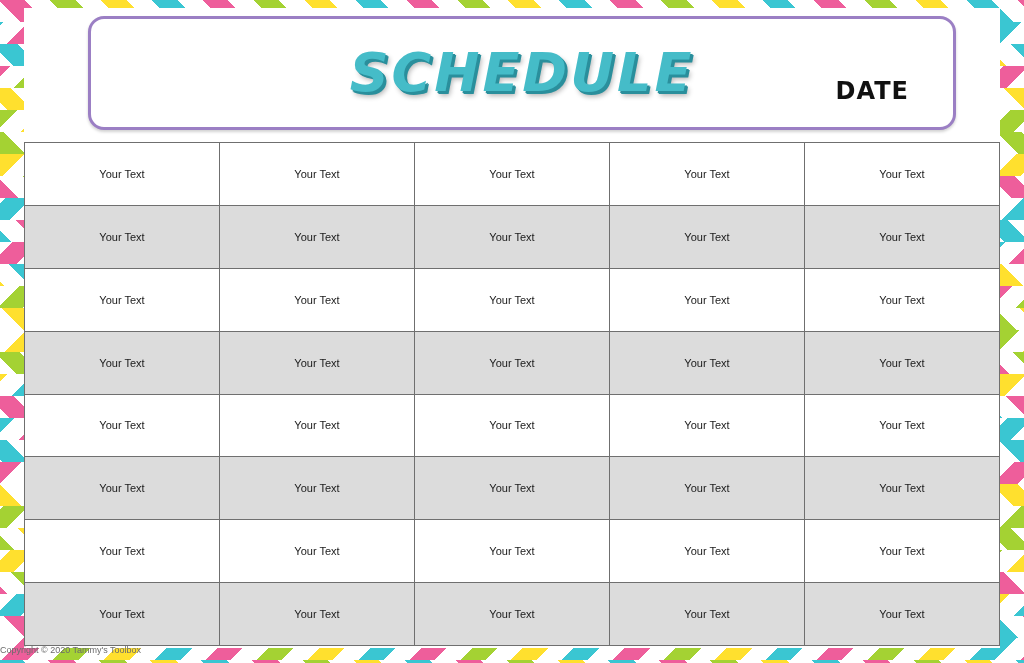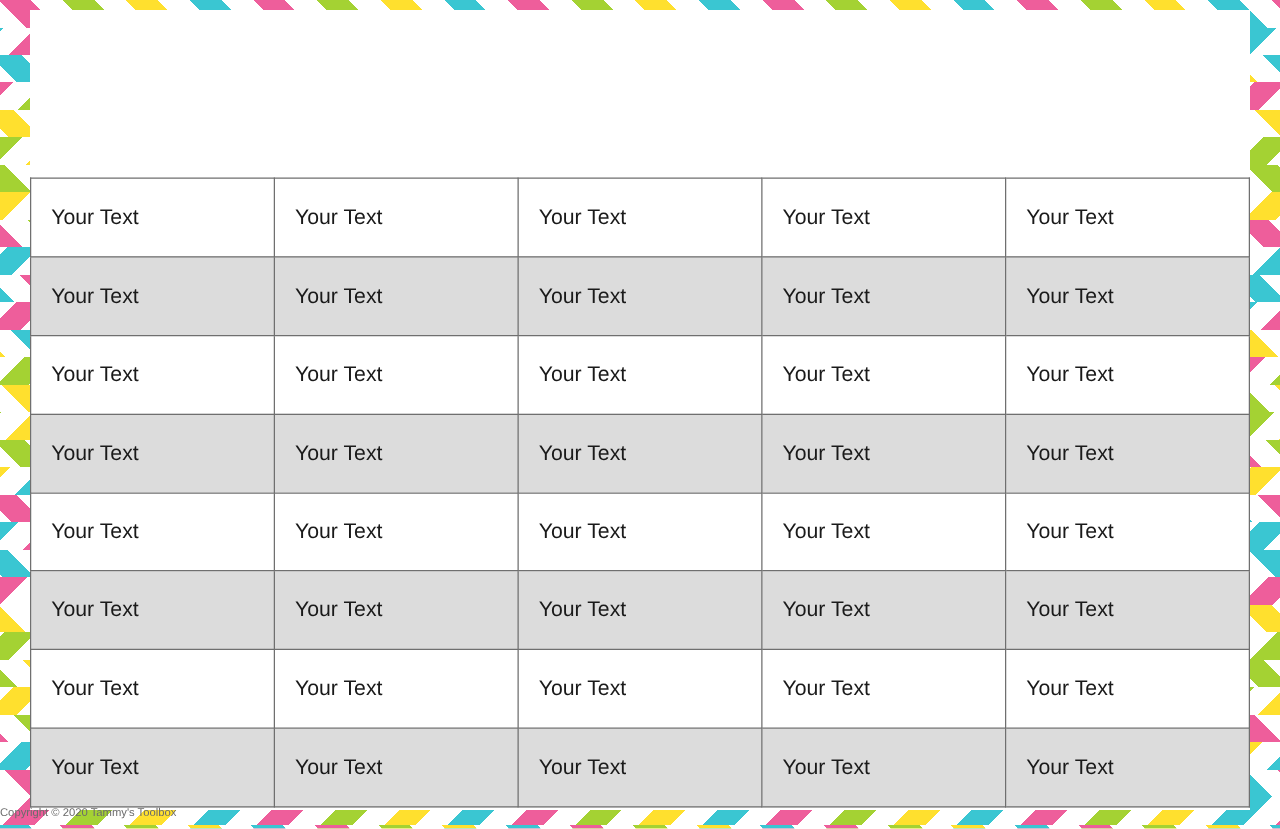--- a/index.html
+++ b/index.html
@@ -119,23 +119,23 @@
     height: 504px;
   }
   table.schedule {
     width: 100%;
     height: 100%;
     border-collapse: collapse;
     table-layout: fixed;
   }
   table.schedule td {
     border: 1px solid #6f6f6f;
-    text-align: left;
+    text-align: center;
     vertical-align: middle;
-    font-size: 17px;
+    font-size: 11px;
     color: #1a1a1a;
     background: #ffffff;
     padding: 16px;
   }
   table.schedule tr.shaded td {
     background: #dcdcdc;
   }
 
   
   .footer {
@@ -149,20 +149,24 @@
   }
 </style>
 </head>
 <body>
 
 <div class="page">
 
   <div class="chevron-bg"></div>
   <div class="inner-white"></div>
 
+  <div class="title-bar">
+    <div class="title-text">SCHEDULE</div>
+    <div class="date-label">DATE</div>
+  </div>
 
   <div class="table-wrap">
     <table class="schedule">
       <tbody id="schedule-body">
           <tr class="">
             <td>Your Text</td>
             <td>Your Text</td>
             <td>Your Text</td>
             <td>Your Text</td>
             <td>Your Text</td>

